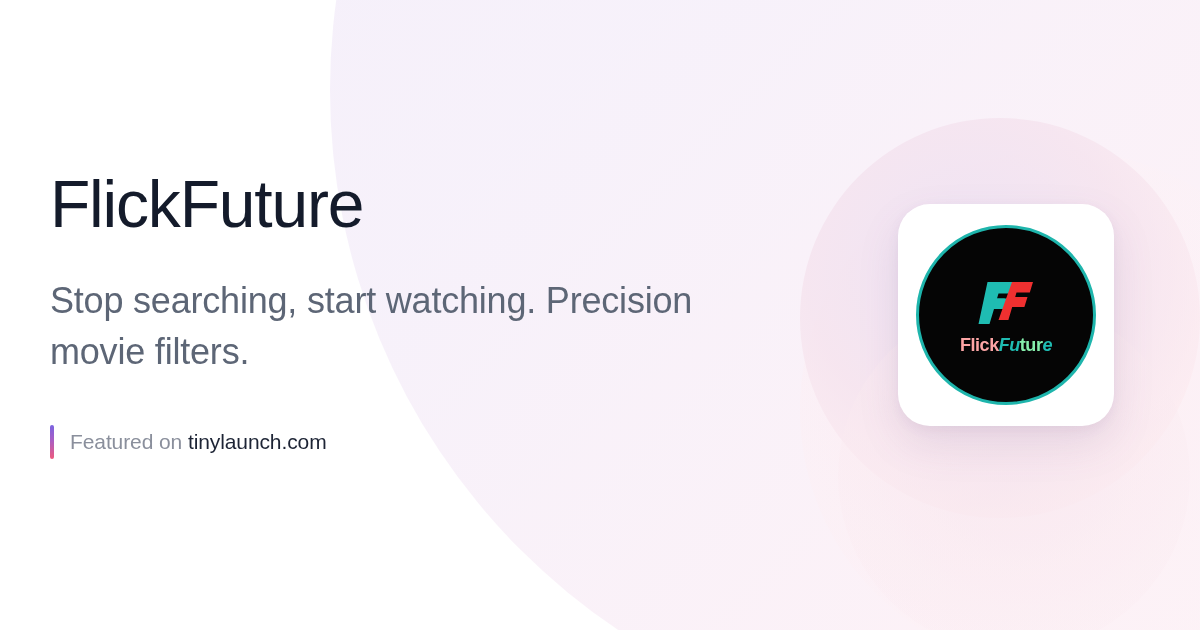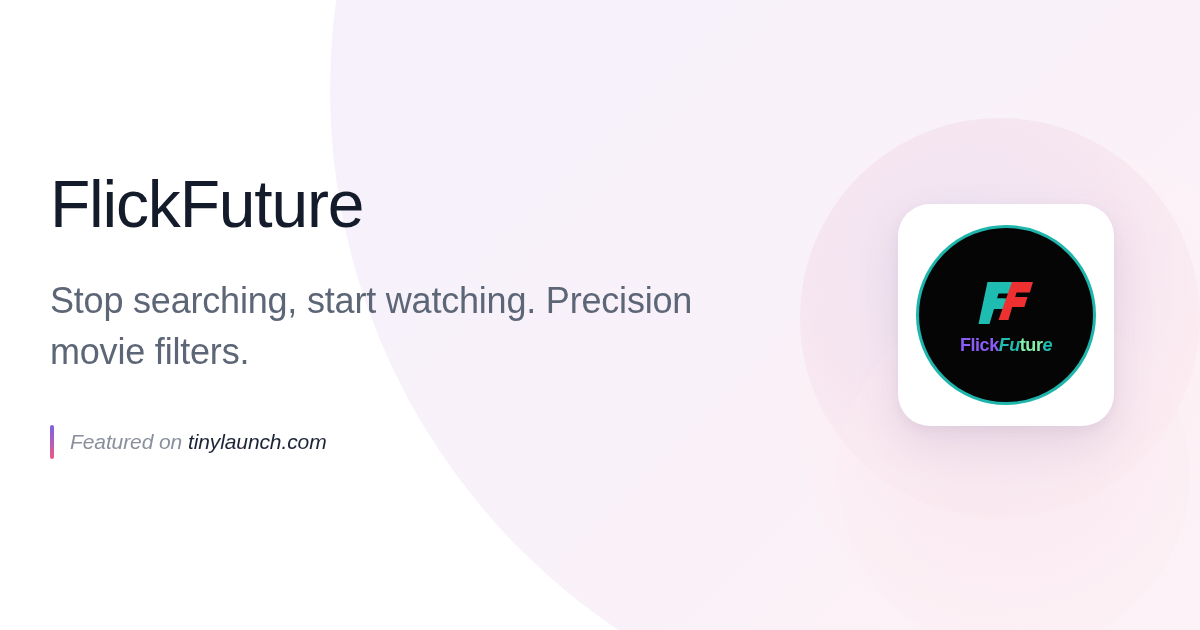--- a/index.html
+++ b/index.html
@@ -105,21 +105,20 @@
     border-radius:2px;
     background:linear-gradient(180deg, #7a63e0 0%, #a95ec4 45%, #ee5a7d 100%);
     flex:0 0 auto;
   }
 
   .featured-text {
     font-size:21px;
     letter-spacing:-0.1px;
     color:#8a8f9c;
     white-space:nowrap;
-    font-style:italic;
   }
   .featured-text .domain {
     color:#1d2435;
   }
 
   
   .logo-card {
     position:absolute;
     left:898px; top:204px;
     width:216px; height:222px;
@@ -145,21 +144,21 @@
 
   .logo-mark { width:66px; height:52px; display:block; margin-bottom:7px; }
 
   .logo-wordmark {
     font-size:18px;
     font-weight:700;
     letter-spacing:-0.45px;
     line-height:1;
     white-space:nowrap;
   }
-  .wm-flick { color:#8b5cf6; }
+  .wm-flick { color:#fca5a5; }
   .wm-teal  { color:#1fbcb2;font-style:italic; }
   .wm-red   { color:#86efac; }
 </style>
 </head>
 <body>
 
 <div class="og-card">
 
   <div class="bg-layer">
     <div class="blob-main"></div>

